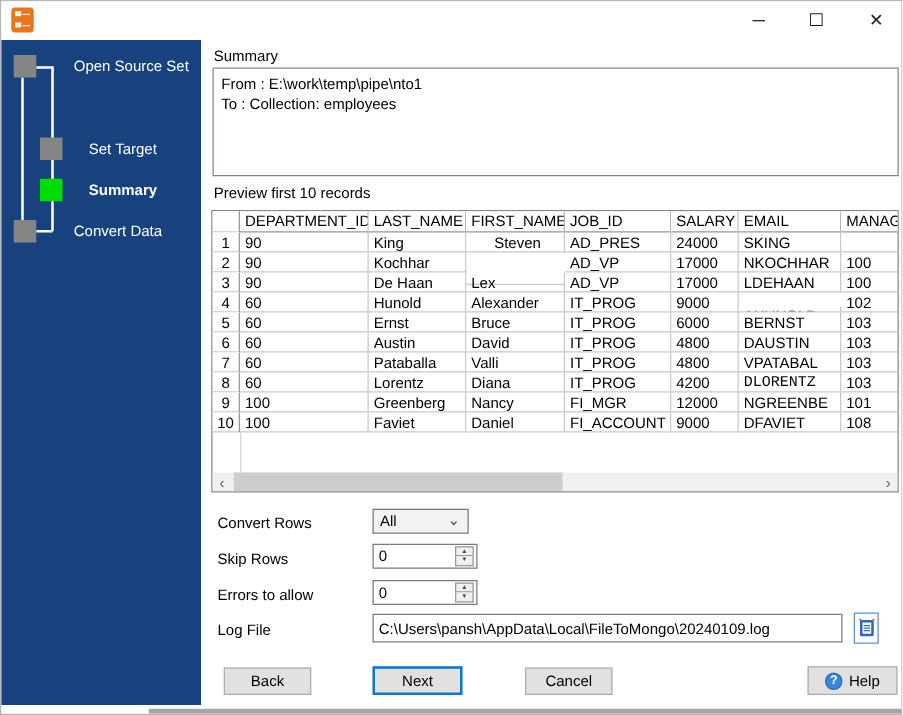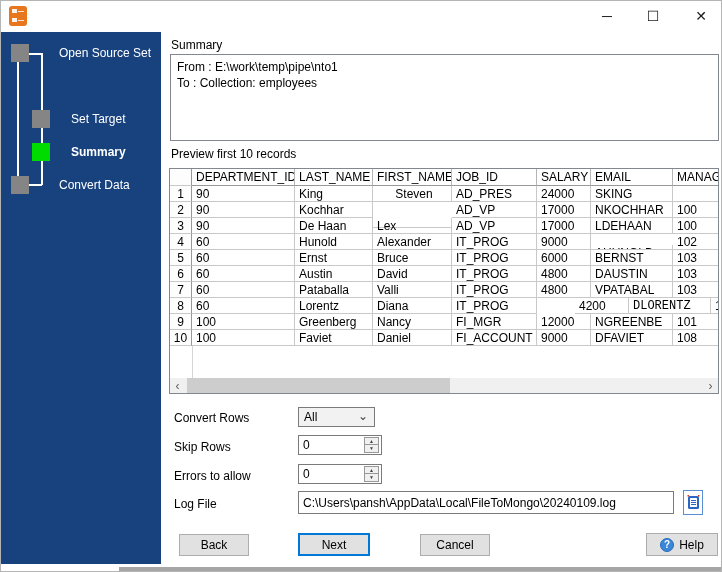--- a/index.html
+++ b/index.html
@@ -223,21 +223,21 @@
             <div class="td" style="width: 54px;">4800</div>
             <div class="td" style="width: 82px;">VPATABAL</div>
             <div class="td" style="width: 80px;">103</div>
           </div>
           <div class="tr">
             <div class="rowhdr" style="width: 22px;">8</div>
             <div class="td" style="width: 103px;">60</div>
             <div class="td" style="width: 78px;">Lorentz</div>
             <div class="td" style="width: 79px;">Diana</div>
             <div class="td" style="width: 85px;">IT_PROG</div>
-            <div class="td" style="width: 54px; margin-left: 38px;">4200</div>
+            <div class="td" style="width: 54px;">4200</div>
             <div class="td" style="width: 82px; font-family: Liberation Mono, monospace;">DLORENTZ</div>
             <div class="td" style="width: 80px;">103</div>
           </div>
           <div class="tr">
             <div class="rowhdr" style="width: 22px;">9</div>
             <div class="td" style="width: 103px;">100</div>
             <div class="td" style="width: 78px;">Greenberg</div>
             <div class="td" style="width: 79px;">Nancy</div>
             <div class="td" style="width: 85px;">FI_MGR</div>
             <div class="td" style="width: 54px;">12000</div>

